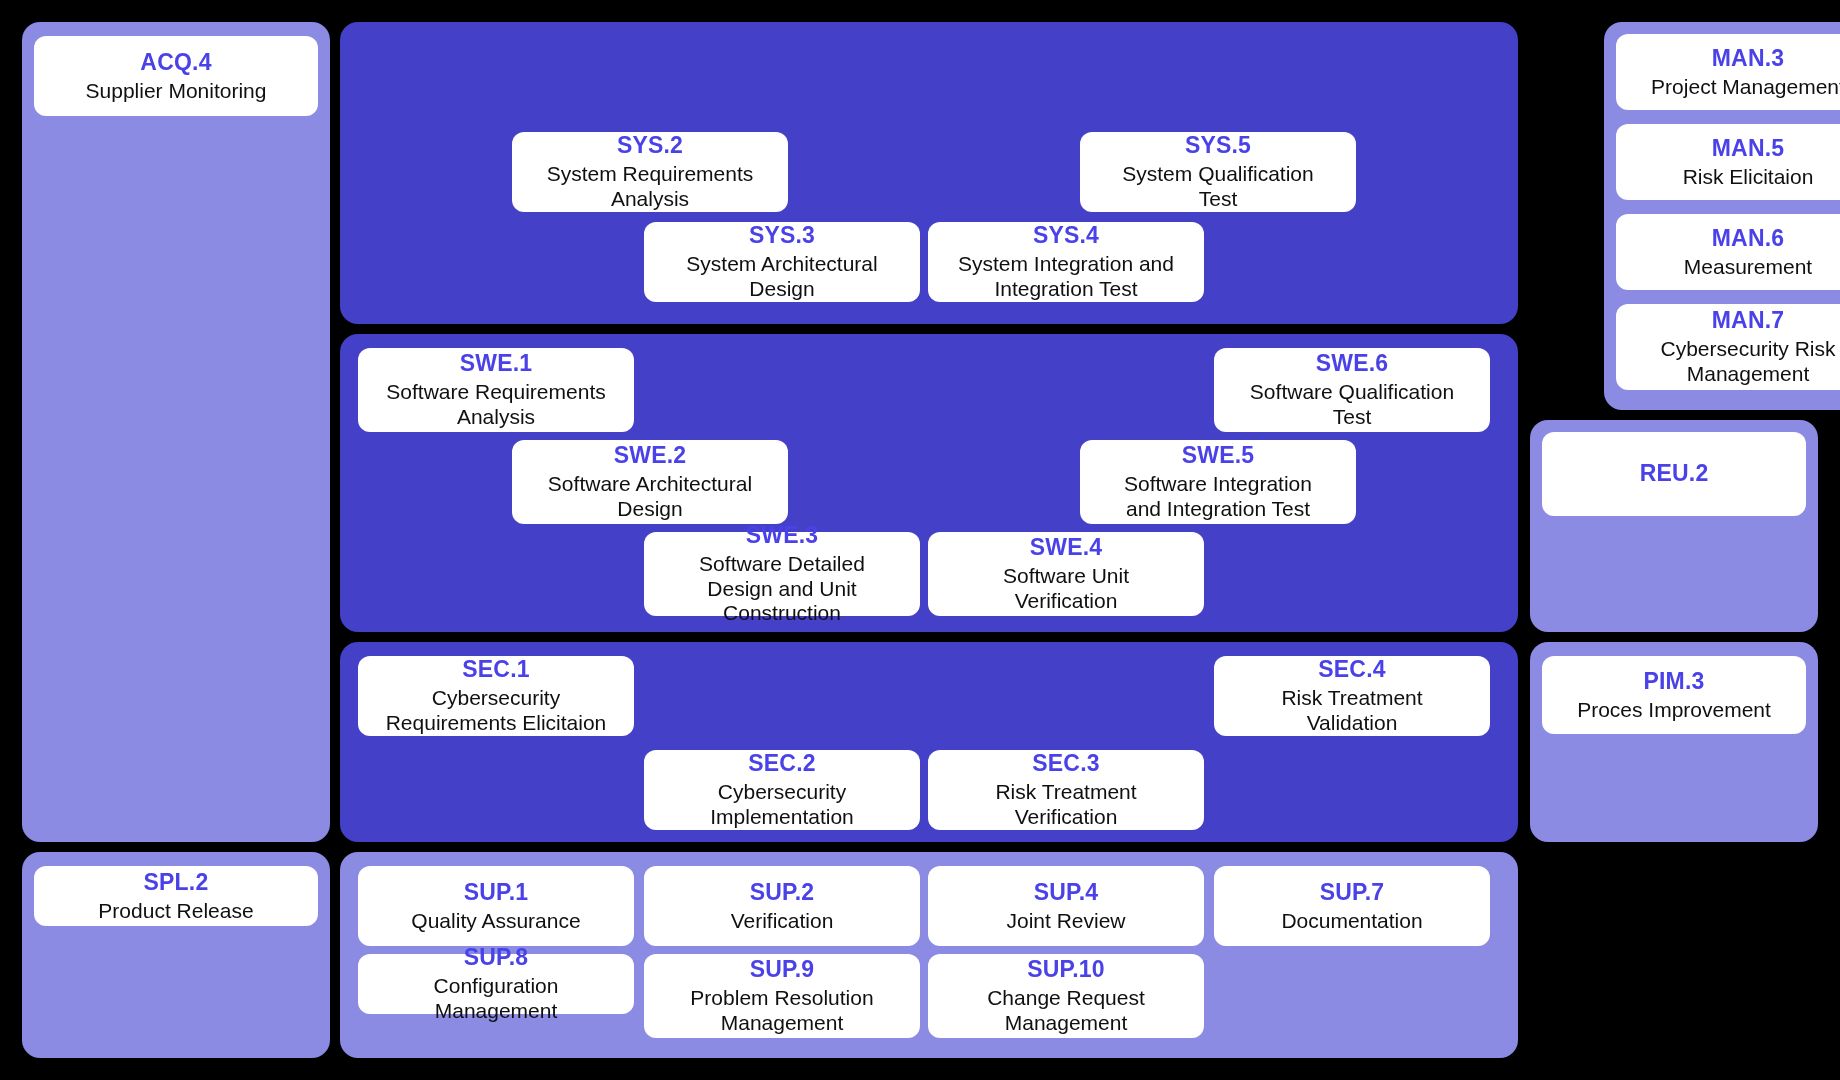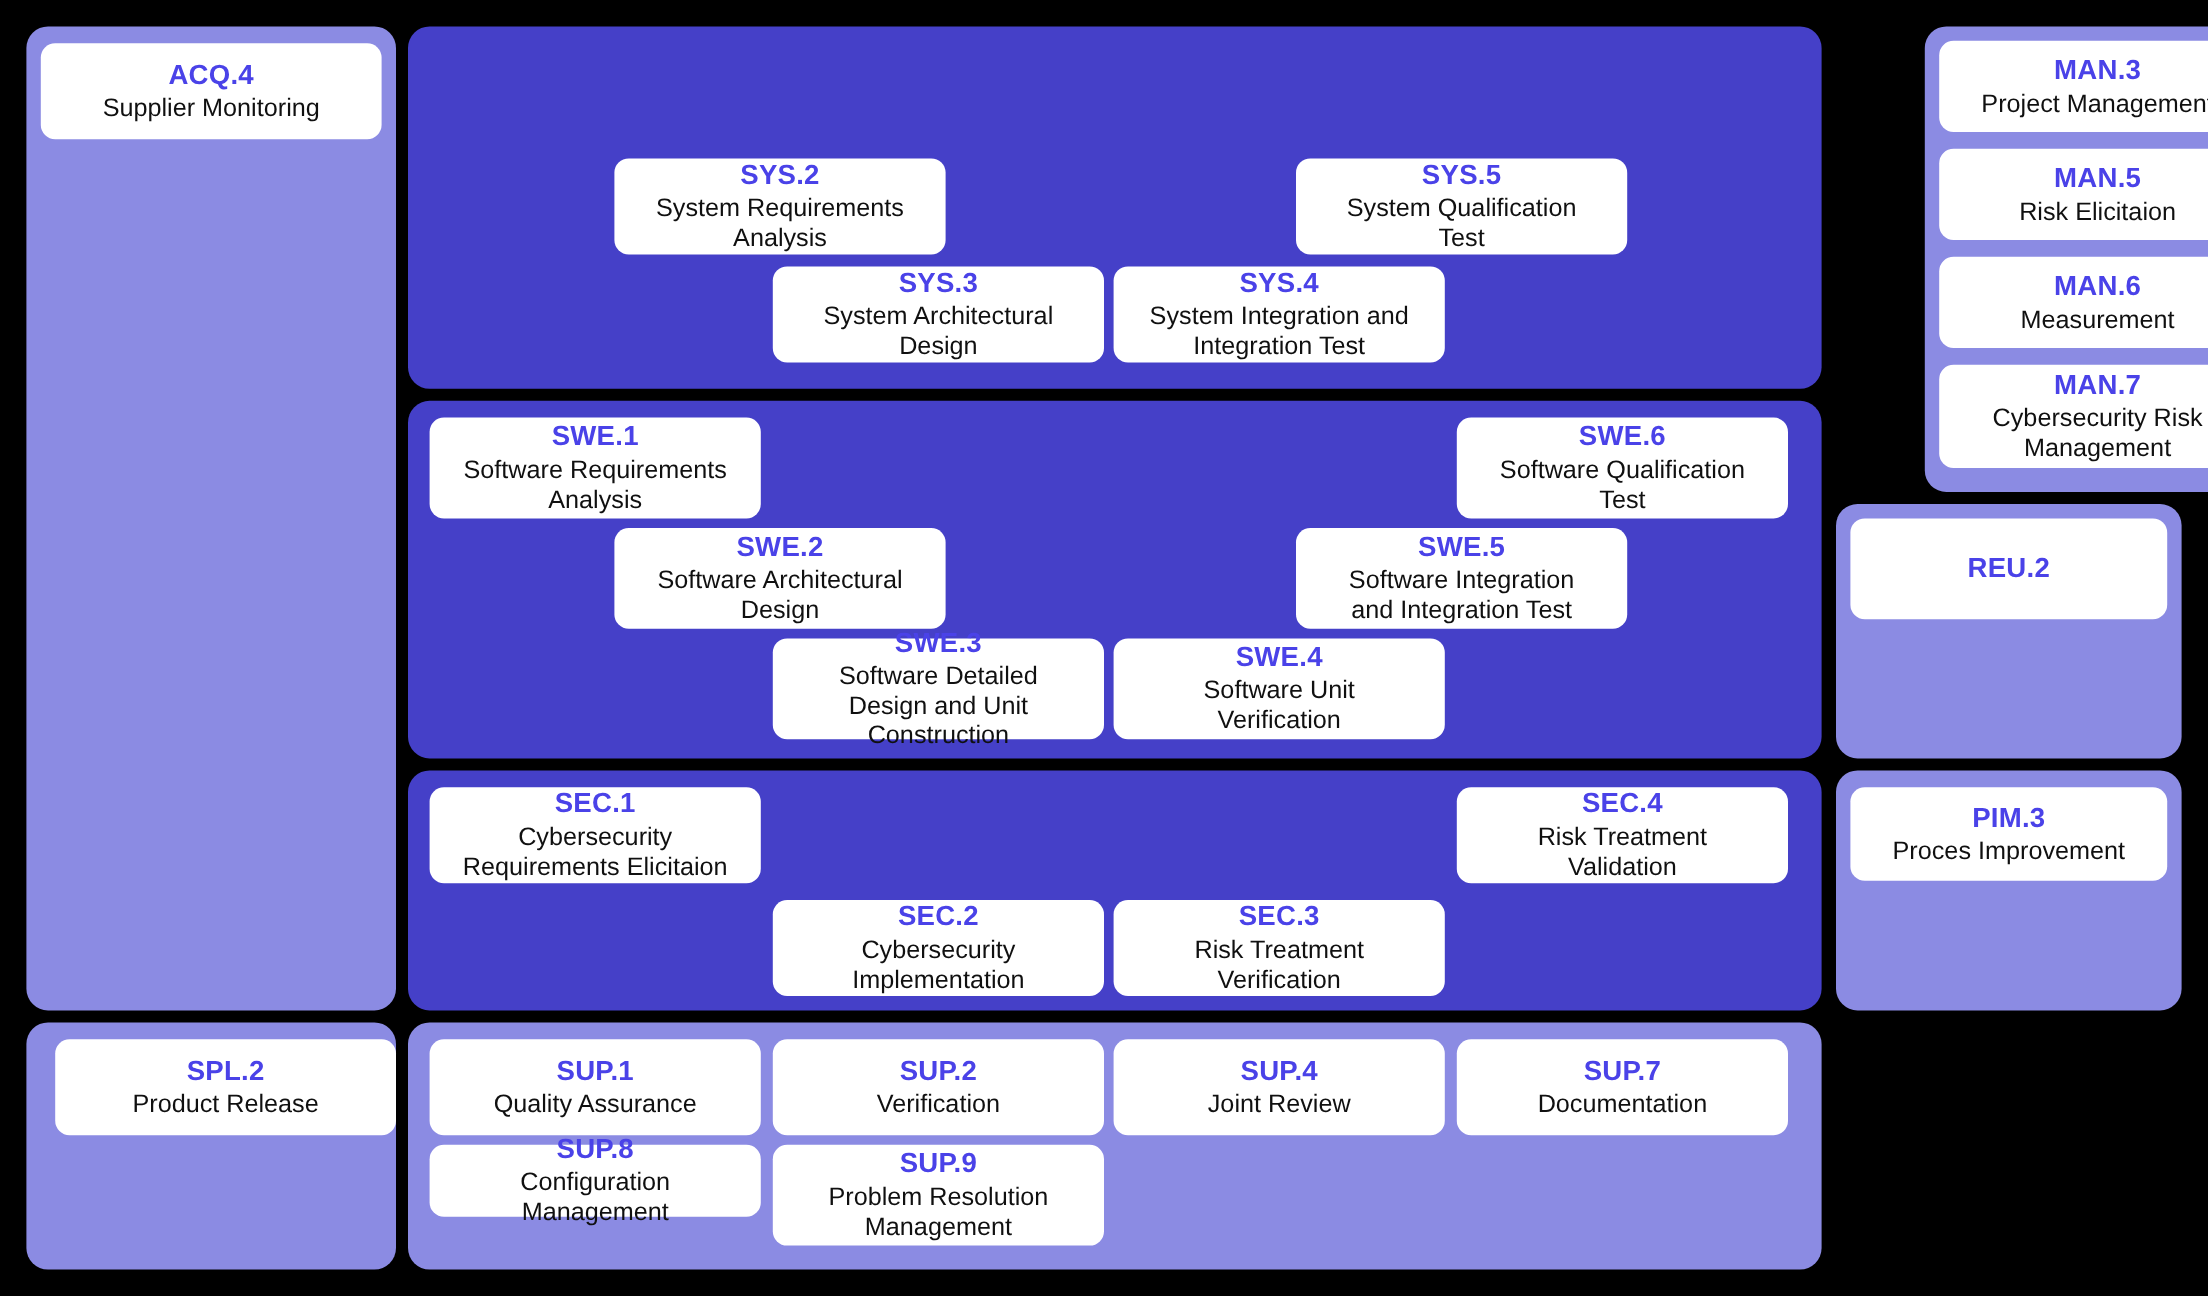--- a/index.html
+++ b/index.html
@@ -63,21 +63,21 @@
 <div id="root">
 
   <div class="panel light" style="left:22px; top:22px; width:308px; height:820px;">
     <div class="card" style="left:12px; top:14px; width:284px; height:80px;">
       <div class="code">ACQ.4</div>
       <div class="name">Supplier Monitoring</div>
     </div>
   </div>
 
   <div class="panel light" style="left:22px; top:852px; width:308px; height:206px;">
-    <div class="card" style="left:24px; top:14px; width:284px; height:80px;text-align:right;">
+    <div class="card" style="left:12px; top:14px; width:284px; height:60px;text-align:right;">
       <div class="code">SPL.2</div>
       <div class="name">Product Release</div>
     </div>
   </div>
 
   <div class="panel dark" style="left:340px; top:22px; width:1178px; height:302px;">
     <div class="card" style="left:172px; top:110px; width:276px; height:80px;">
       <div class="code">SYS.2</div>
       <div class="name">System Requirements Analysis</div>
     </div>
@@ -159,20 +159,24 @@
       <div class="name">Documentation</div>
     </div>
     <div class="card" style="left:18px; top:102px; width:276px; height:60px;">
       <div class="code">SUP.8</div>
       <div class="name">Configuration Management</div>
     </div>
     <div class="card" style="left:304px; top:102px; width:276px; height:84px;">
       <div class="code">SUP.9</div>
       <div class="name">Problem Resolution Management</div>
     </div>
+    <div class="card" style="left:588px; top:102px; width:276px; height:84px;">
+      <div class="code">SUP.10</div>
+      <div class="name">Change Request Management</div>
+    </div>
   </div>
 
   <div class="panel light" style="left:1604px; top:22px; width:288px; height:388px;">
     <div class="card" style="left:12px; top:12px; width:264px; height:76px;">
       <div class="code">MAN.3</div>
       <div class="name">Project Management</div>
     </div>
     <div class="card" style="left:12px; top:102px; width:264px; height:76px;">
       <div class="code">MAN.5</div>
       <div class="name">Risk Elicitaion</div>

